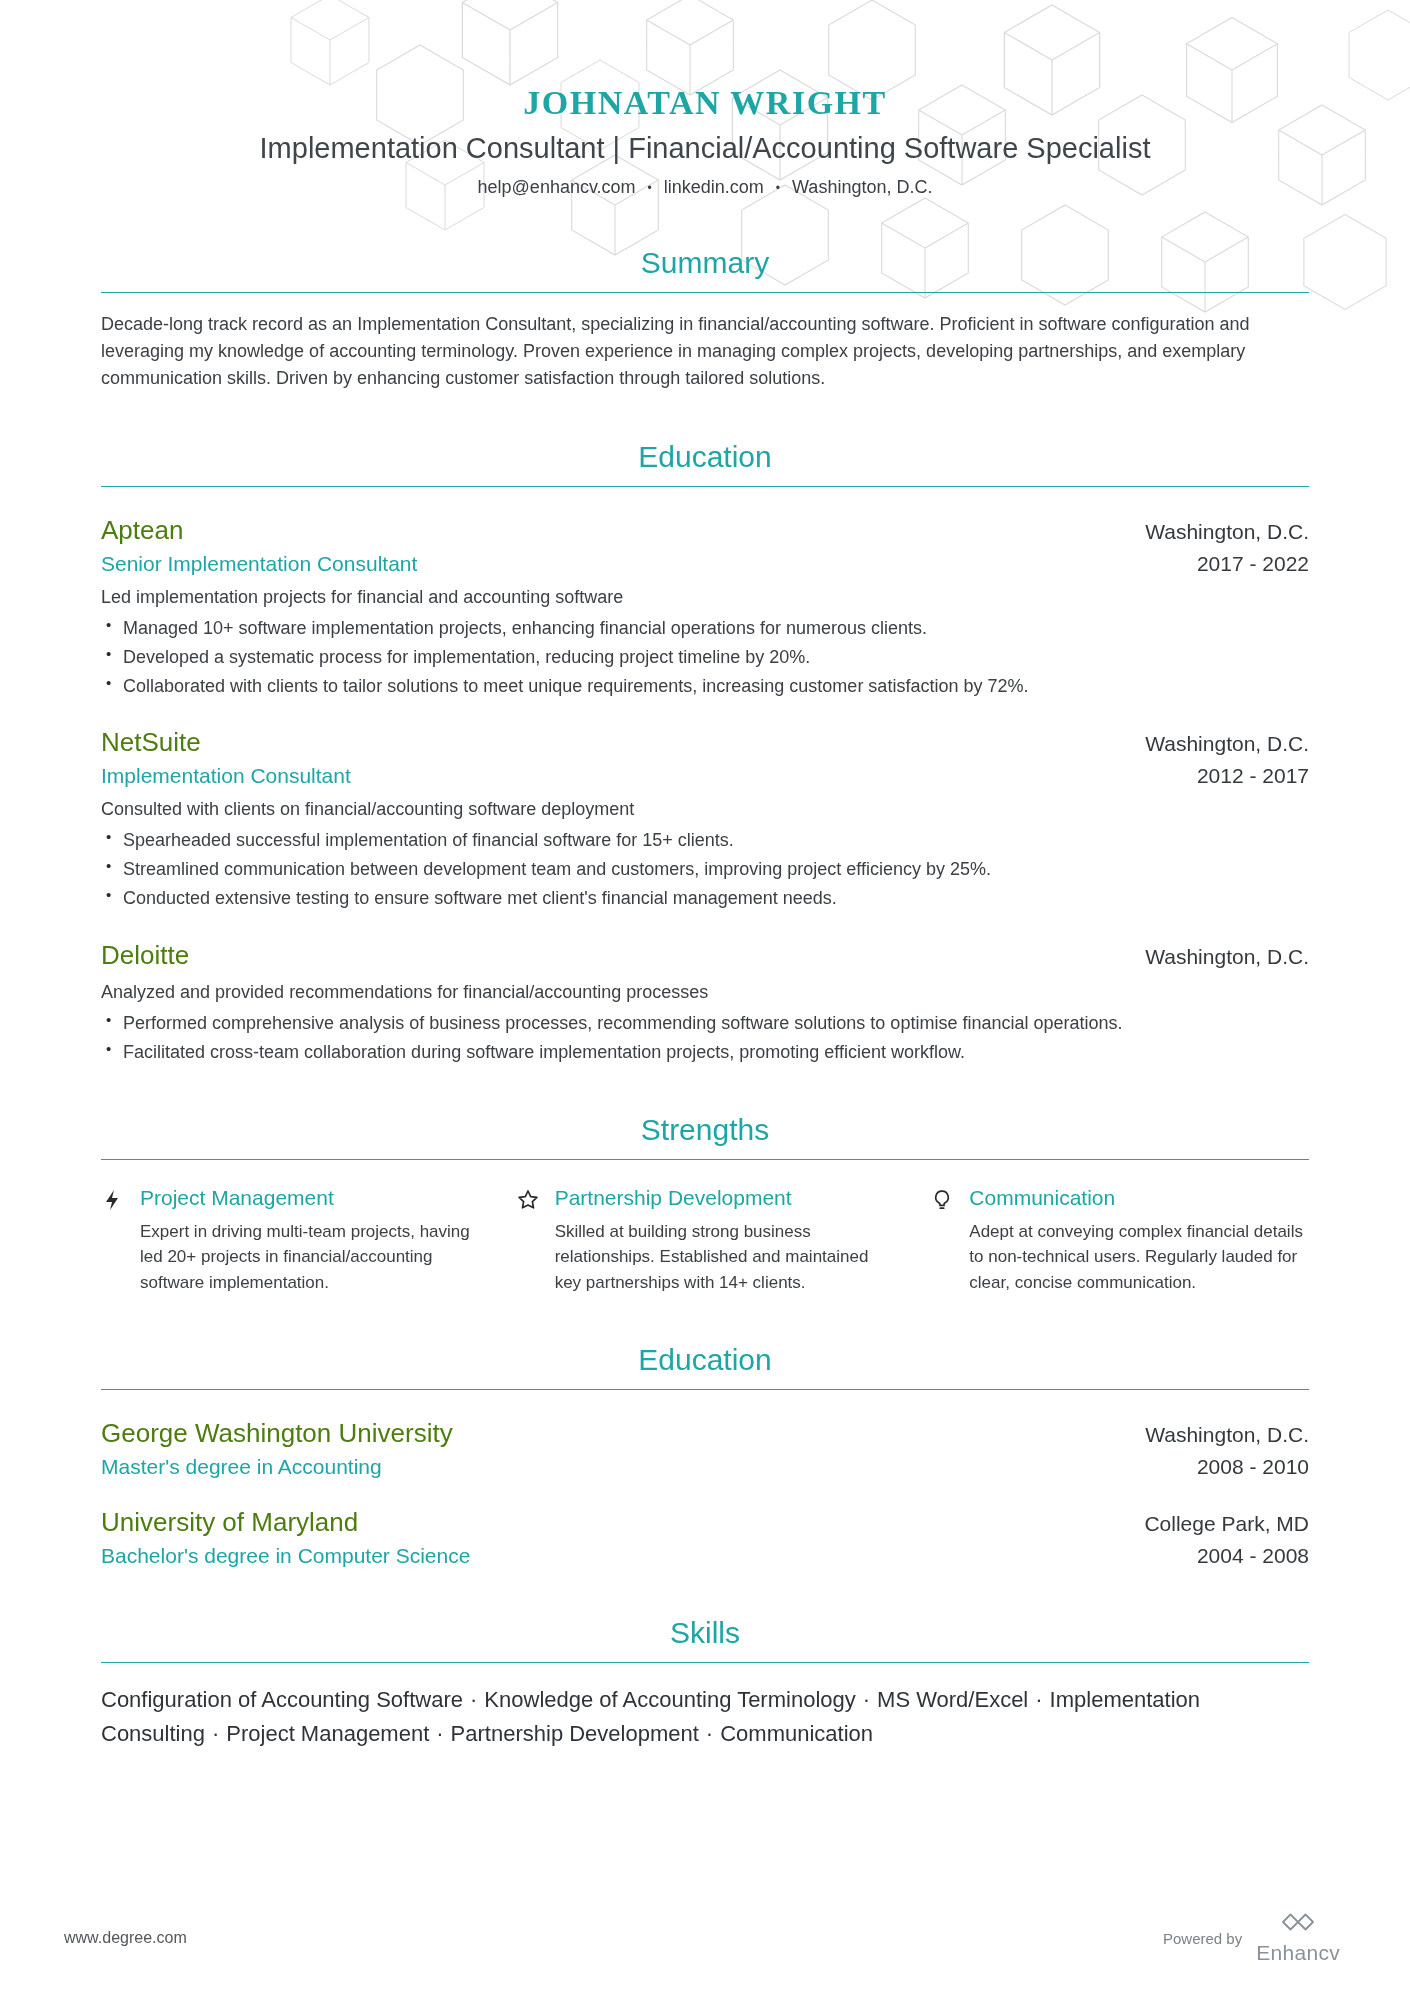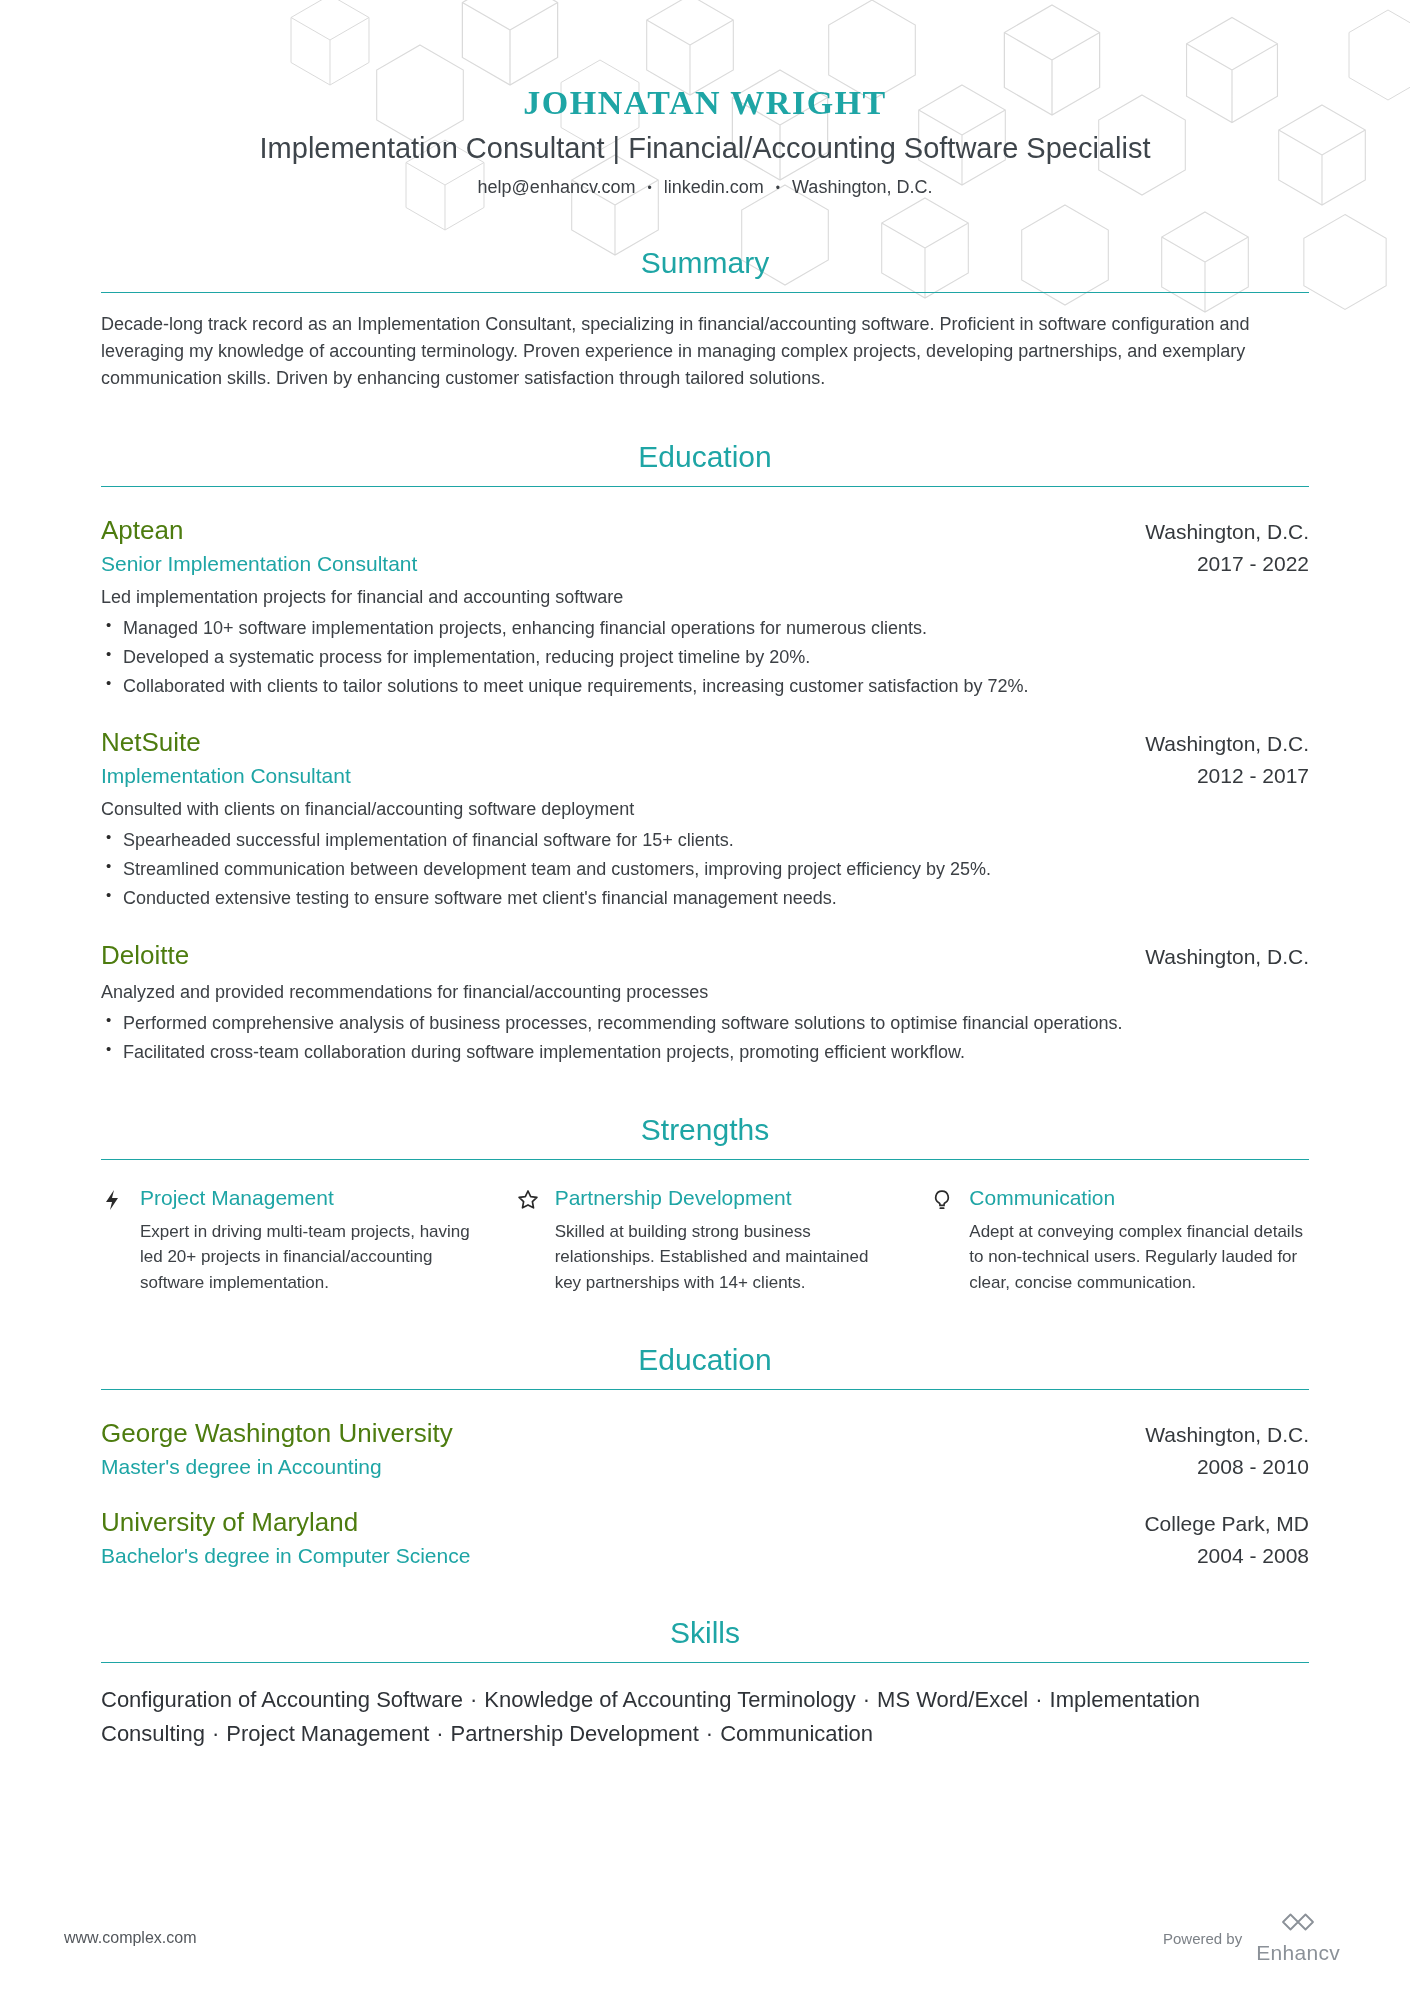--- a/index.html
+++ b/index.html
@@ -252,21 +252,21 @@
   <section class="section">
     <h2 class="section-title">Skills</h2>
     <p class="skills-line">
       <span>Configuration of Accounting Software</span><span class="skill-sep">·</span><span>Knowledge of Accounting Terminology</span><span class="skill-sep">·</span><span>MS Word/Excel</span><span class="skill-sep">·</span><span>Implementation Consulting</span><span class="skill-sep">·</span><span>Project Management</span><span class="skill-sep">·</span><span>Partnership Development</span><span class="skill-sep">·</span><span>Communication</span>
     </p>
   </section>
 
 </div>
 
 <footer class="footer">
-  <span class="footer-site">www.complex.com</span>
+  <span class="footer-site">www.degree.com</span>
   <div class="powered">
     <span class="powered-label">Powered by</span>
     <span class="brand">
       <svg width="38" height="22" viewBox="0 0 38 22" fill="none" stroke="#8b9198" stroke-width="1.8" stroke-linejoin="round">
         <path d="M4 11 L11.5 3.5 L19 11 L11.5 18.5 Z"></path>
         <path d="M19 11 L26.5 3.5 L34 11 L26.5 18.5 Z"></path>
       </svg>
       <span class="brand-text">Enhancv</span>
     </span>
   </div>

